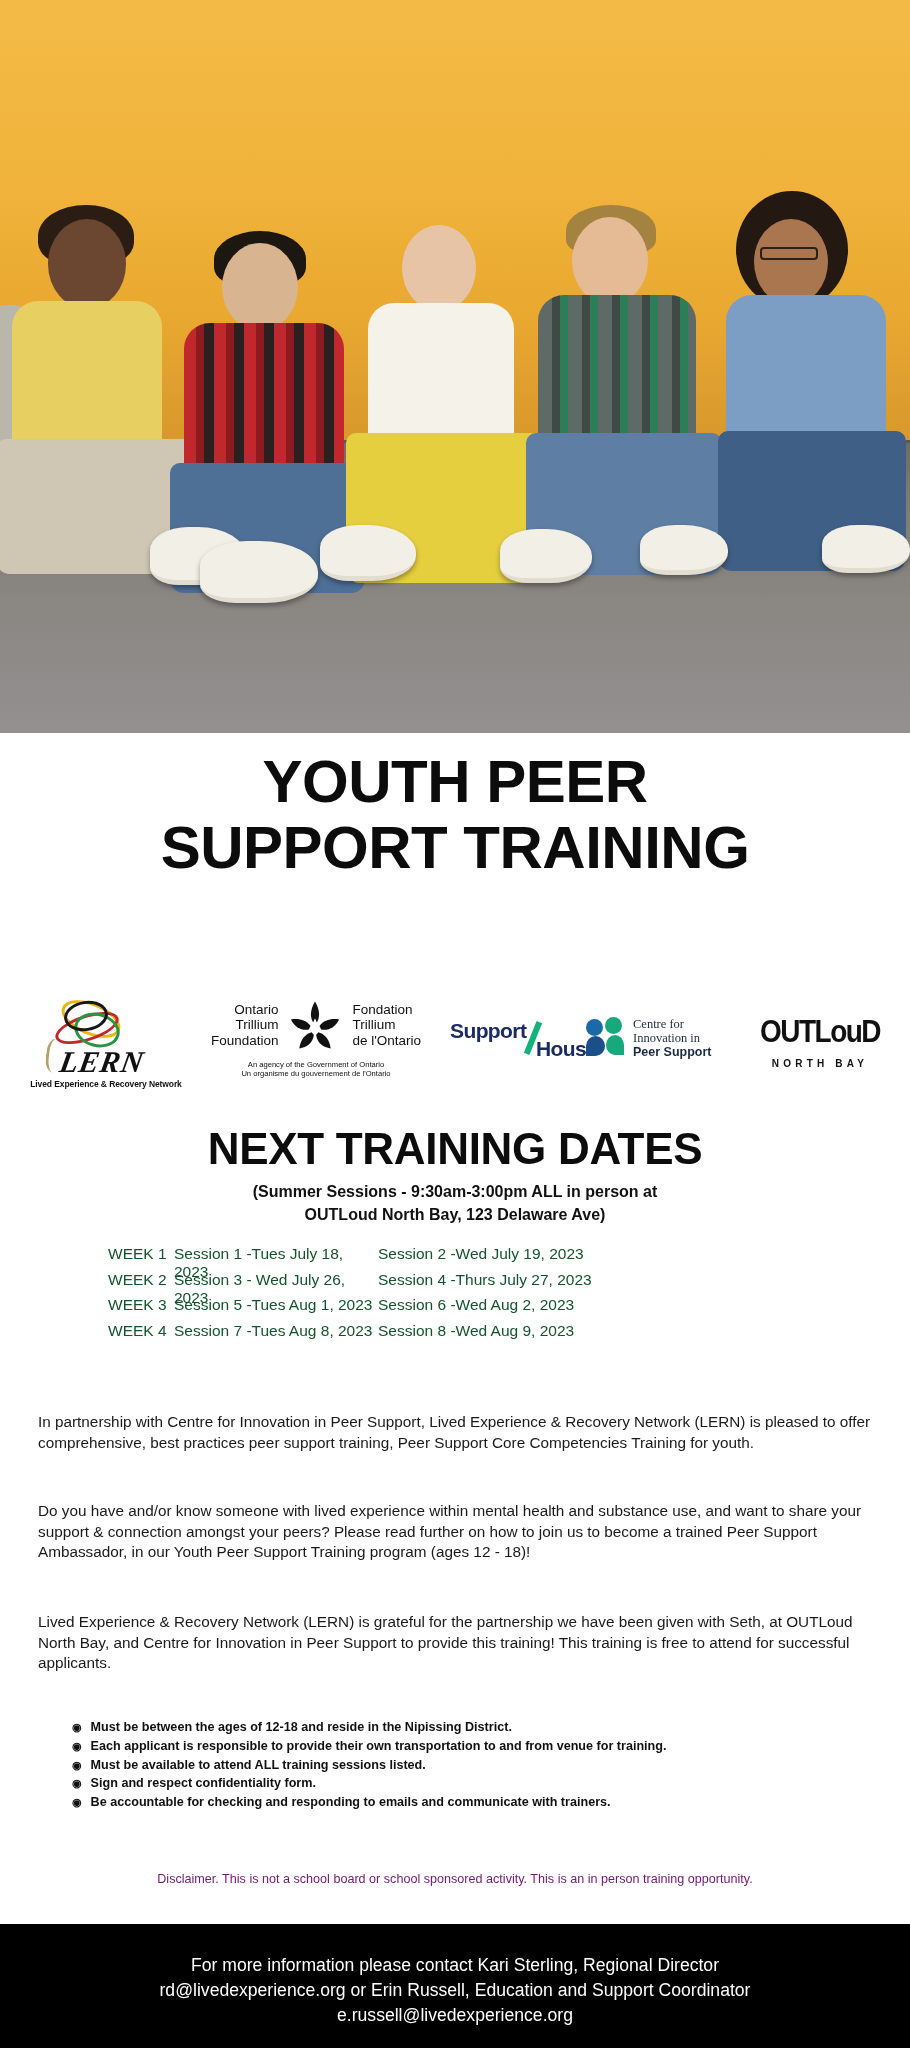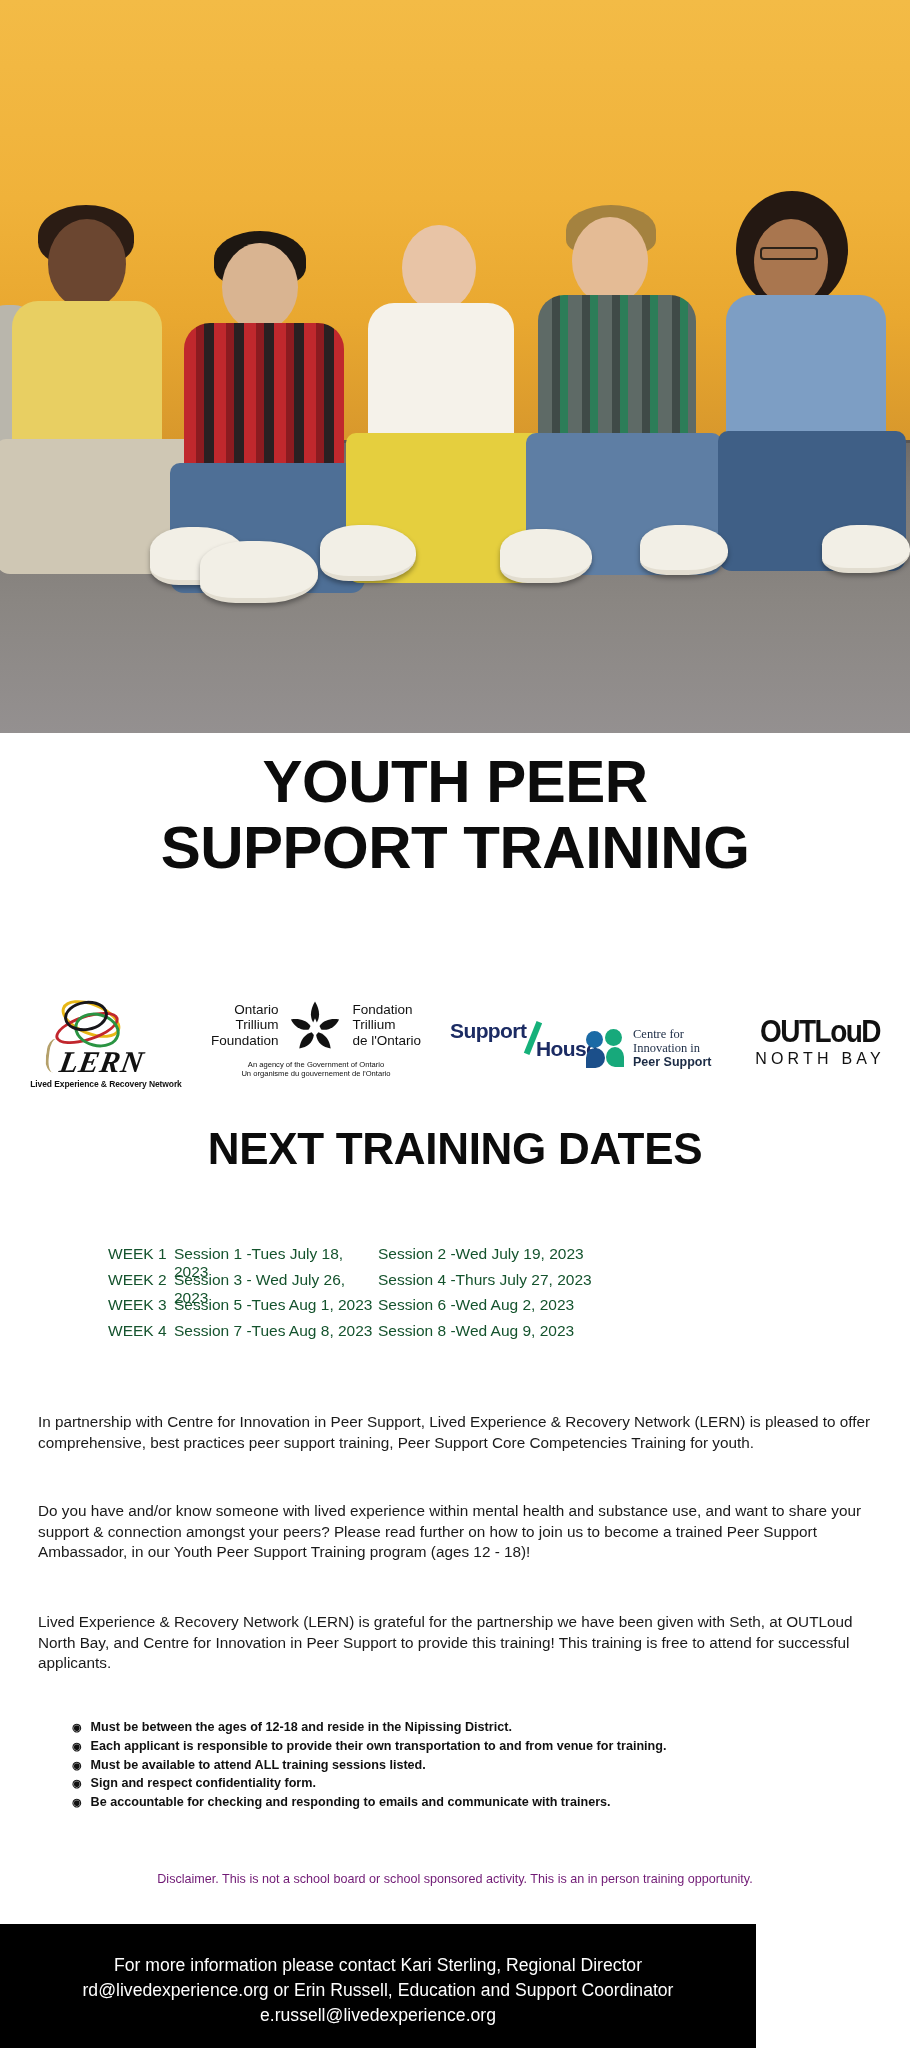--- a/index.html
+++ b/index.html
@@ -201,21 +201,21 @@
     color: #111;
   }
 
   
   .sh { width: 120px; height: 52px; position: relative; }
   .sh-a { position: absolute; left: 0; top: 2px; font-size: 21px; font-weight: bold; color: #1b2b63; letter-spacing: -0.6px; }
   .sh-slash { position: absolute; left: 80px; top: 4px; width: 6px; height: 34px; background: #15b17a; transform: rotate(22deg); }
   .sh-b { position: absolute; left: 86px; top: 20px; font-size: 21px; font-weight: bold; color: #1b2b63; letter-spacing: -0.6px; }
 
   
-  .cip { width: 150px; height: 52px; display: flex; align-items: flex-end; gap: 7px; }
+  .cip { width: 150px; height: 52px; display: flex; align-items: flex-start; gap: 7px; }
   .cip-mark { width: 40px; height: 40px; position: relative; flex: 0 0 auto; }
   .cip-dot { position: absolute; border-radius: 50%; }
   .cip-dot.d1 { width: 17px; height: 17px; left: 0; top: 2px; background: #1b6aa5; }
   .cip-dot.d2 { width: 17px; height: 17px; left: 19px; top: 0; background: #17a97b; }
   .cip-dot.d3 { width: 19px; height: 20px; left: 0; top: 19px; background: #1b4f8a; border-radius: 50% 50% 50% 0; }
   .cip-dot.d4 { width: 18px; height: 20px; left: 20px; top: 18px; background: #17a97b; border-radius: 50% 50% 0 50%; }
   .cip-txt { font-family: "Liberation Serif", serif; font-size: 12.5px; line-height: 14px; color: #1b2b45; }
   .cip-txt b { font-family: "Liberation Sans", sans-serif; font-size: 12.5px; }
 
   
@@ -223,25 +223,25 @@
   .ol-word {
     font-family: "Liberation Sans", sans-serif;
     font-weight: bold;
     font-size: 28px;
     letter-spacing: -1.5px;
     color: #111;
     transform: scaleY(1.12);
     display: block;
   }
   .ol-sub {
-    margin-top: 2px;
-    font-size: 16px;
+    margin-top: 10px;
+    font-size: 10px;
     letter-spacing: 4.2px;
     color: #111;
-    font-weight: normal;
+    font-weight: bold;
   }
 
   
   .dates-head {
     position: absolute;
     top: 1124px;
     left: 0; right: 0;
     text-align: center;
     font-weight: bold;
     font-size: 44px;
@@ -317,21 +317,21 @@
     text-align: center;
     font-size: 12.6px;
     color: #701a75;
   }
 
   
   .footer {
     position: absolute;
     left: 0;
     top: 1924px;
-    width: 756px;
+    width: 910px;
     height: 124px;
     background: #000000;
     color: #ffffff;
     display: flex;
     flex-direction: column;
     align-items: center;
     justify-content: center;
     padding-top: 8px;
   }
   .footer-line {
@@ -463,20 +463,24 @@
       </div>
     </div>
 
     <div class="logo ol">
       <span class="ol-word">OUTLouD</span>
       <div class="ol-sub">NORTH BAY</div>
     </div>
   </div>
 
   <div class="dates-head">NEXT TRAINING DATES</div>
+  <div class="dates-sub">
+    <div>(Summer Sessions - 9:30am-3:00pm ALL in person at</div>
+    <div>OUTLoud North Bay, 123 Delaware Ave)</div>
+  </div>
 
   <div class="dates-table">
     <div class="dates-row">
       <div class="dr-week">WEEK 1</div>
       <div class="dr-a">Session 1 -Tues July 18, 2023</div>
       <div class="dr-b">Session 2 -Wed July 19, 2023</div>
     </div>
     <div class="dates-row">
       <div class="dr-week">WEEK 2</div>
       <div class="dr-a">Session 3 - Wed July 26, 2023</div>

